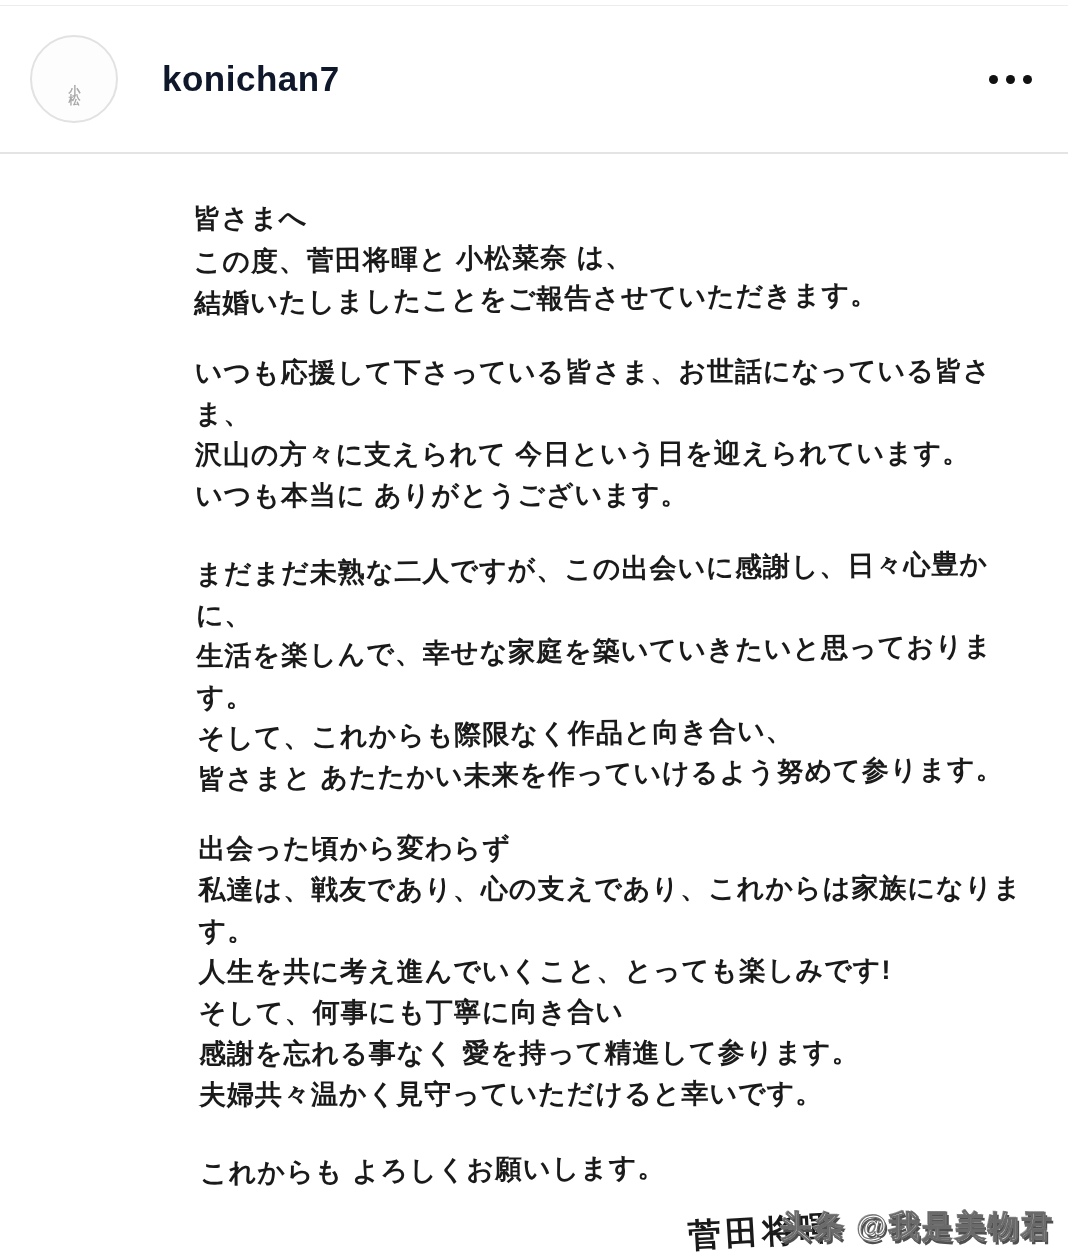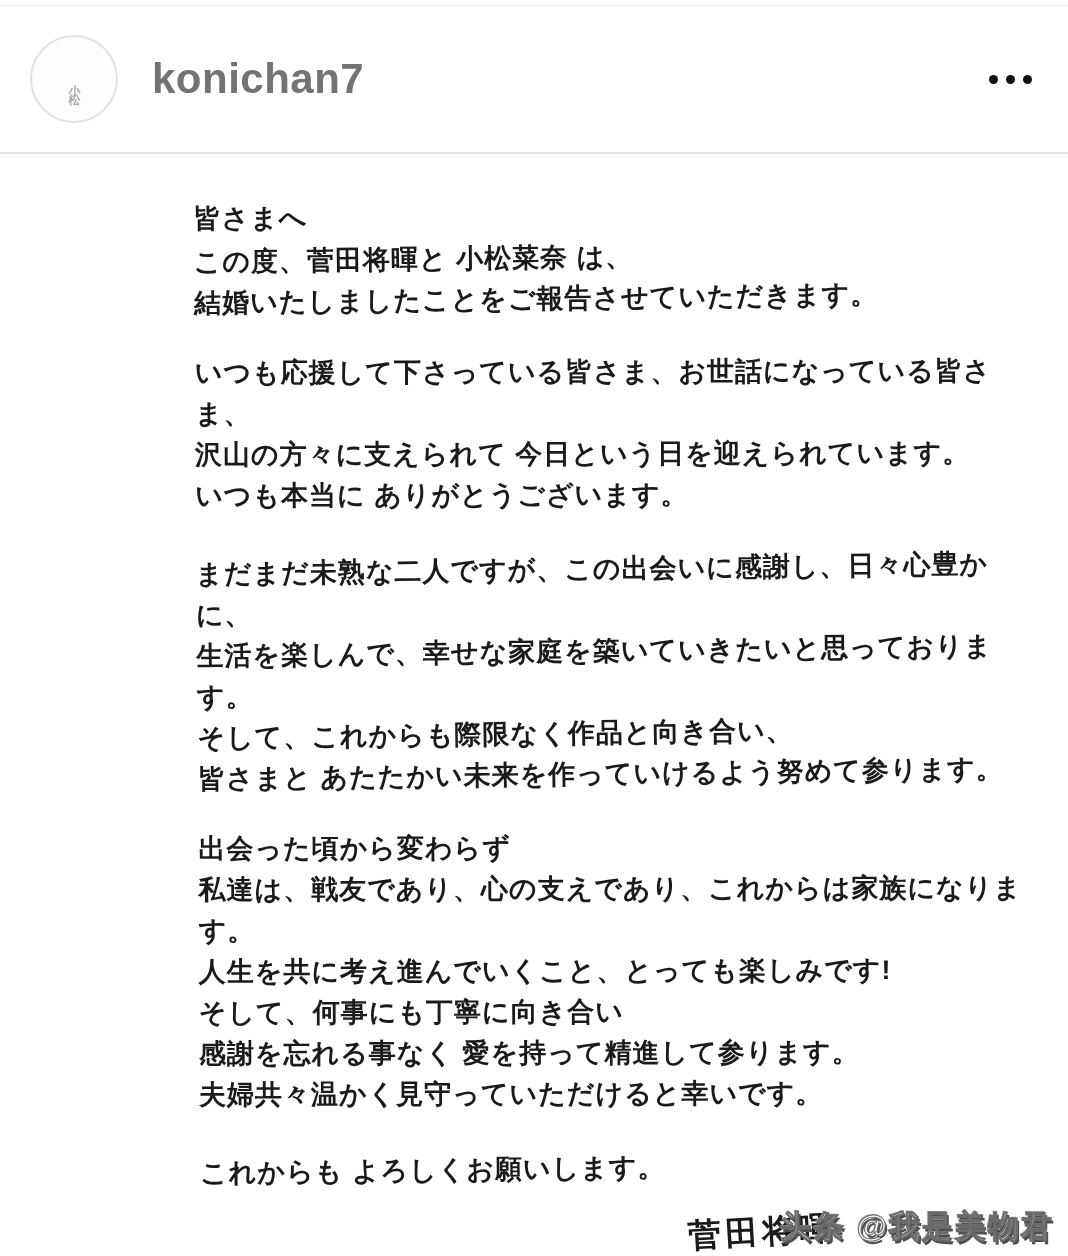--- a/index.html
+++ b/index.html
@@ -40,24 +40,24 @@
   }
   .avatar-text {
     writing-mode: vertical-rl;
     font-size: 12px;
     letter-spacing: 9px;
     color: #a9a9a9;
     font-weight: 700;
     transform: translateY(4px);
   }
   .username {
-    margin-left: 34px;
-    font-size: 42px;
+    margin-left: 44px;
+    font-size: 35px;
     font-weight: 700;
-    color: #737373;
+    color: #0f172a;
     letter-spacing: 0.5px;
     cursor: pointer;
   }
   .more-btn {
     margin-left: auto;
     display: flex;
     gap: 8px;
     align-items: center;
     padding: 8px 2px;
     cursor: pointer;

